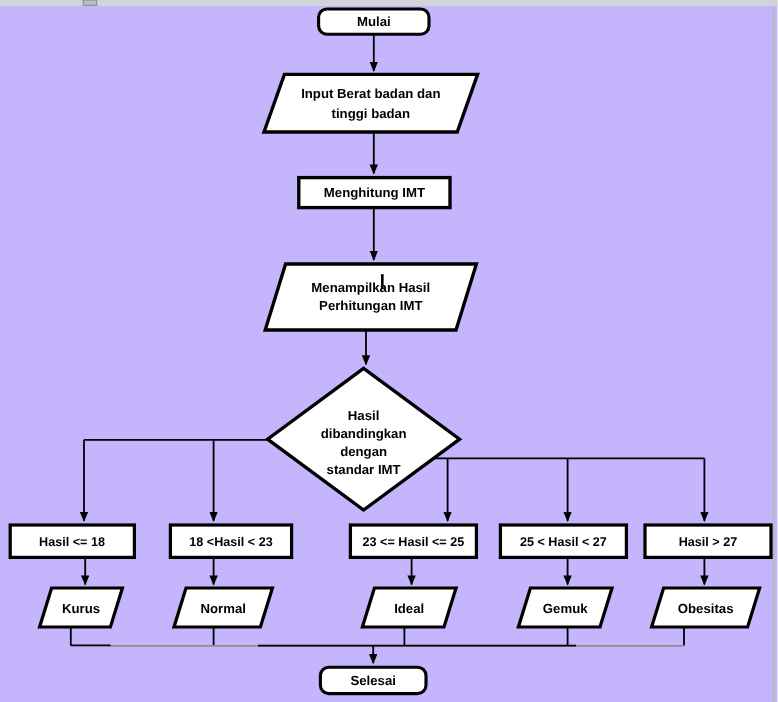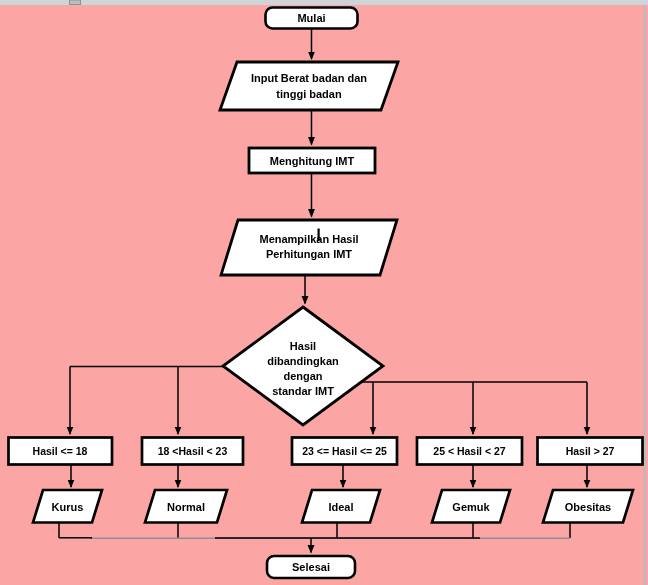--- a/index.html
+++ b/index.html
@@ -1,20 +1,20 @@
 <!DOCTYPE html>
 <html><head>
 <meta charset="utf-8">
 <style>
   html, body { margin: 0; padding: 0; background: #ffffff; }
   .stage {
     position: relative;
     width: 648px;
     height: 585px;
-    background: #fca5a5;
+    background: #c4b5fd;
     overflow: hidden;
     font-family: "Liberation Sans", sans-serif;
   }
   svg { display: block; }
   .shape { fill: #ffffff; stroke: #000000; }
   .thick { stroke-width: 2.8; }
   .term  { stroke-width: 2.6; }
   .box   { stroke-width: 2.7; }
   .line  { stroke: #000000; stroke-width: 1.5; fill: none; }
   .gline { stroke: #8f8f8f; stroke-width: 1.5; fill: none; }

